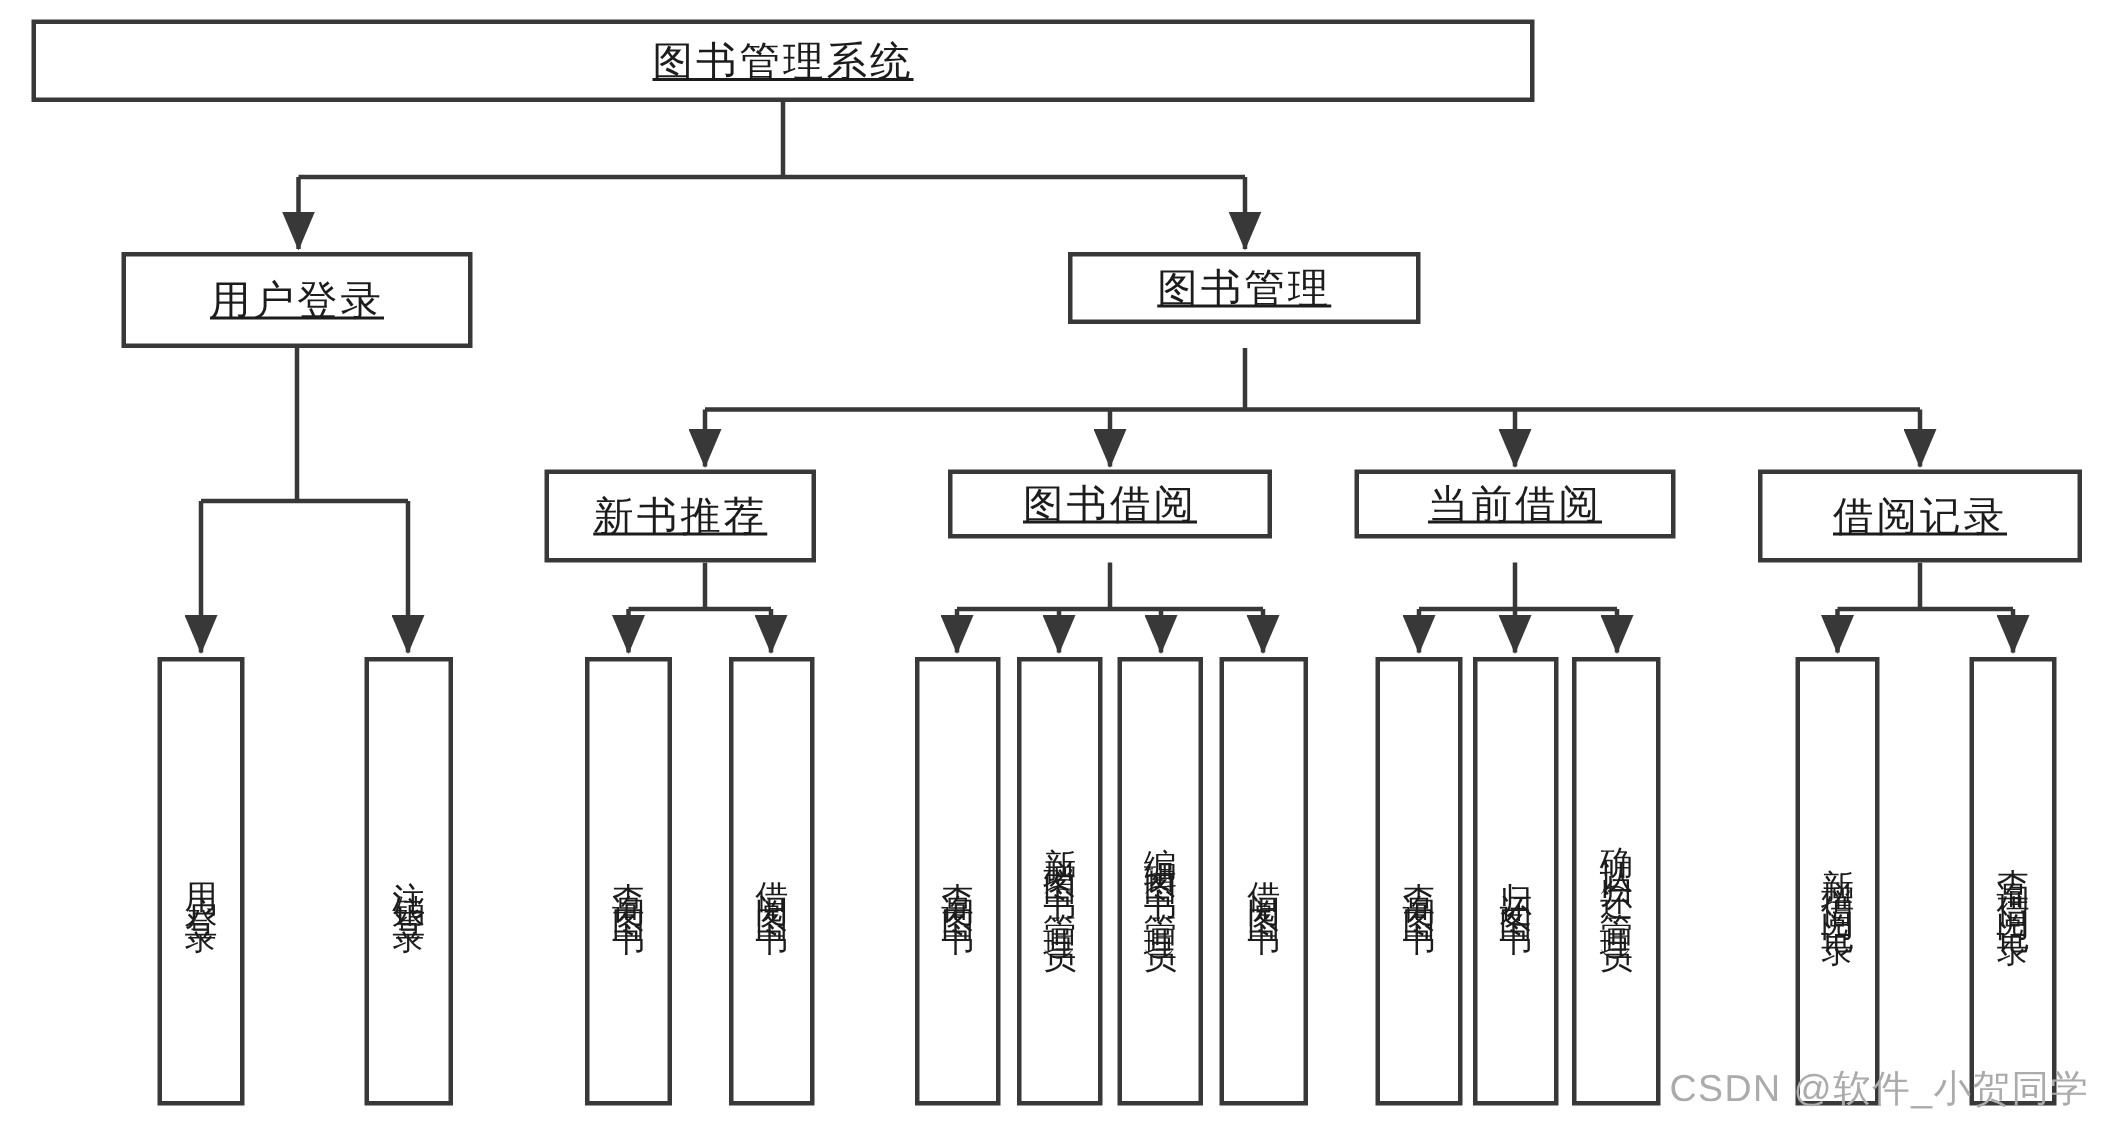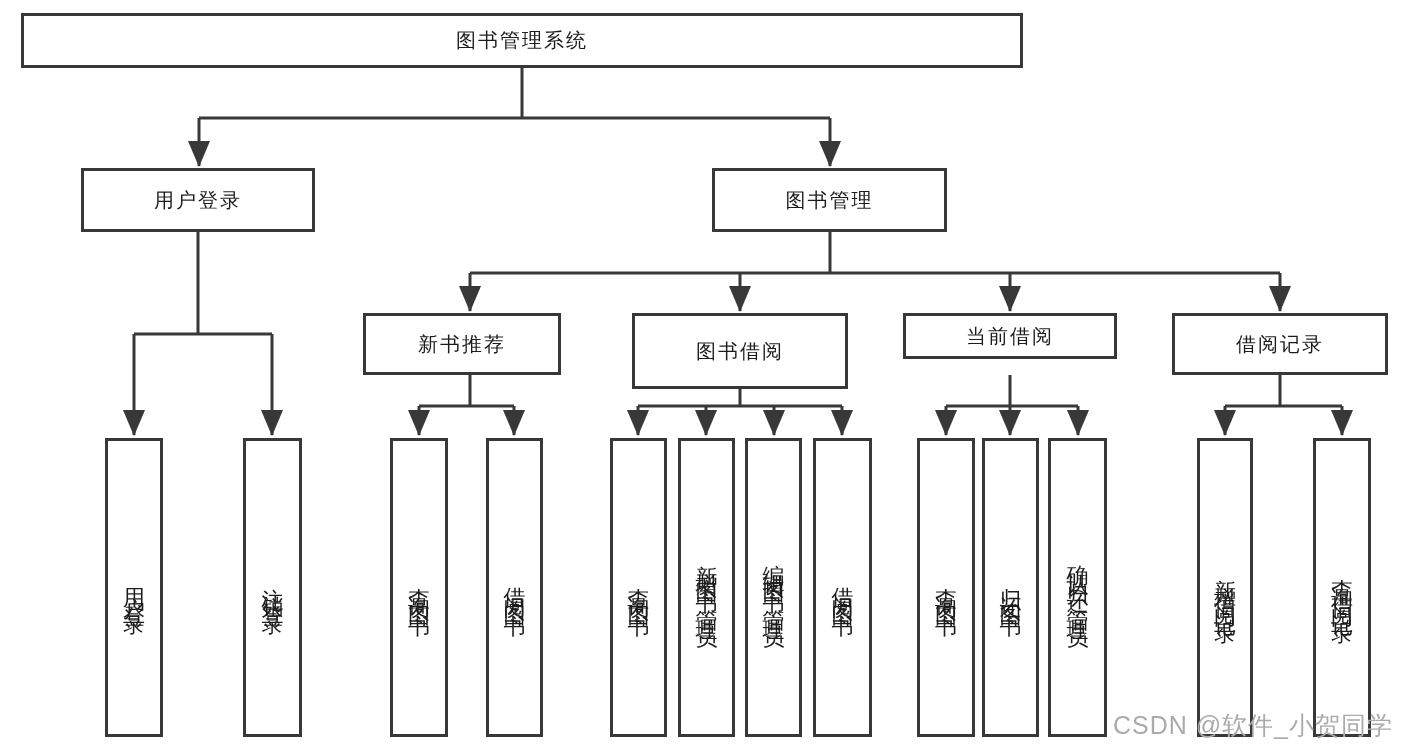--- a/index.html
+++ b/index.html
@@ -28,22 +28,23 @@
     box-sizing: border-box;
     background: #ffffff;
     border: 3px solid #383838;
     color: #1c1c1c;
     z-index: 1;
   }
   .hbox {
     display: flex;
     align-items: center;
     justify-content: center;
-    font-size: 20px;
+    font-size: 27px;
     letter-spacing: 2px;
+    text-decoration: underline;
   }
   .vbox {
     display: flex;
     align-items: center;
     justify-content: center;
   }
   .vbox span {
     writing-mode: vertical-rl;
     text-orientation: mixed;
     font-size: 22px;
@@ -104,24 +105,24 @@
 
       <path d="M1280 375 V406 M1225 406 H1342"></path>
       <line x1="1225" y1="406" x2="1225" y2="435" marker-end="url(#arrow)"></line>
       <line x1="1342" y1="406" x2="1342" y2="435" marker-end="url(#arrow)"></line>
     </g>
   </svg>
 
   <div class="node hbox" style="left:21px; top:13px; width:1002px; height:55px;">图书管理系统</div>
 
   <div class="node hbox" style="left:81px; top:168px; width:234px; height:64px;">用户登录</div>
-  <div class="node hbox" style="left:712px; top:168px; width:235px; height:64px;text-align:right;">图书管理</div>
+  <div class="node hbox" style="left:712px; top:168px; width:235px; height:48px;text-align:right;">图书管理</div>
 
-  <div class="node hbox" style="left:363px; top:313px; width:198px; height:62px;">新书推荐</div>
-  <div class="node hbox" style="left:632px; top:313px; width:216px; height:76px;">图书借阅</div>
+  <div class="node hbox" style="left:363px; top:313px; width:181px; height:62px;">新书推荐</div>
+  <div class="node hbox" style="left:632px; top:313px; width:216px; height:46px;">图书借阅</div>
   <div class="node hbox" style="left:903px; top:313px; width:214px; height:46px;">当前借阅</div>
   <div class="node hbox" style="left:1172px; top:313px; width:216px; height:62px;">借阅记录</div>
 
   <div class="node vbox" style="left:105px; top:438px; width:58px; height:299px;">
     <span>用户登录</span>
   </div>
   <div class="node vbox" style="left:243px; top:438px; width:59px; height:299px;">
     <span>注销登录</span>
   </div>
 

